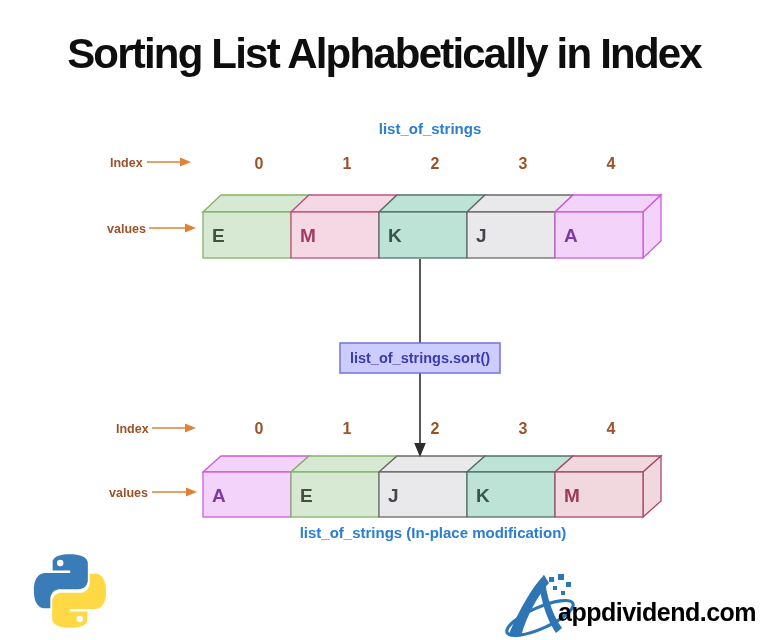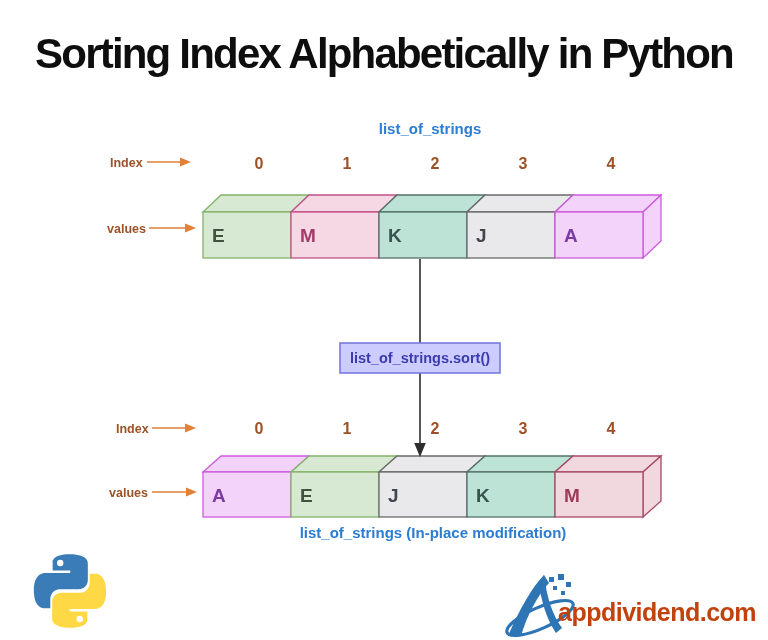--- a/index.html
+++ b/index.html
@@ -29,21 +29,21 @@
   .brand-text{
     position:absolute;left:558px;top:598px;font-size:25px;font-weight:700;
     letter-spacing:-0.5px;
   }
 </style>
 </head>
 <body>
 
 <main class="canvas">
 
-  <h1 class="page-title" style="color: rgb(14, 14, 14);">Sorting Index Alphabetically in Python</h1>
+  <h1 class="page-title" style="color: rgb(14, 14, 14);">Sorting List Alphabetically in Index</h1>
 
   <svg class="diagram" width="768" height="640" viewBox="0 0 768 640">
 
     <text class="blue-label" x="430" y="134" text-anchor="middle" fill="#2b7cd3">list_of_strings</text>
 
     <text class="side-label" x="110" y="167" fill="#9c5228">Index</text>
     <g class="orange-arrow">
       <line x1="147" y1="162" x2="182" y2="162" stroke="#e0813a"></line>
       <polygon points="191,162 180,157.5 180,166.5" fill="#e0813a"></polygon>
     </g>
@@ -140,16 +140,16 @@
     <svg class="brand-mark" width="90" height="68" viewBox="0 0 90 68">
       <ellipse class="brand-stroke" cx="40" cy="46" rx="36" ry="10.5" transform="rotate(-24 40 46)" fill="none" stroke-width="3.2" stroke="#2e75b6"></ellipse>
       <path class="brand-fill" d="M8 64 C20 36 33 14 44 3 L49 11 C38 23 27 43 21 64 Z" fill="#2e75b6"></path>
       <path class="brand-fill" d="M44 3 C47 27 53 44 62 56 L56 61 C47 48 41 29 39 11 Z" fill="#2e75b6"></path>
       <rect class="brand-fill" x="49" y="5" width="5" height="5" fill="#2e75b6"></rect>
       <rect class="brand-fill" x="58" y="2" width="6" height="6" fill="#2e75b6"></rect>
       <rect class="brand-fill" x="66" y="10" width="5" height="5" fill="#2e75b6"></rect>
       <rect class="brand-fill" x="53" y="14" width="4" height="4" fill="#2e75b6"></rect>
       <rect class="brand-fill" x="61" y="19" width="4" height="4" fill="#2e75b6"></rect>
     </svg>
-    <div class="brand-text" style="color: #c2410c;">appdividend.com</div>
+    <div class="brand-text" style="color: #000000;">appdividend.com</div>
   </div>
 
 </main>
 
 </body></html>

